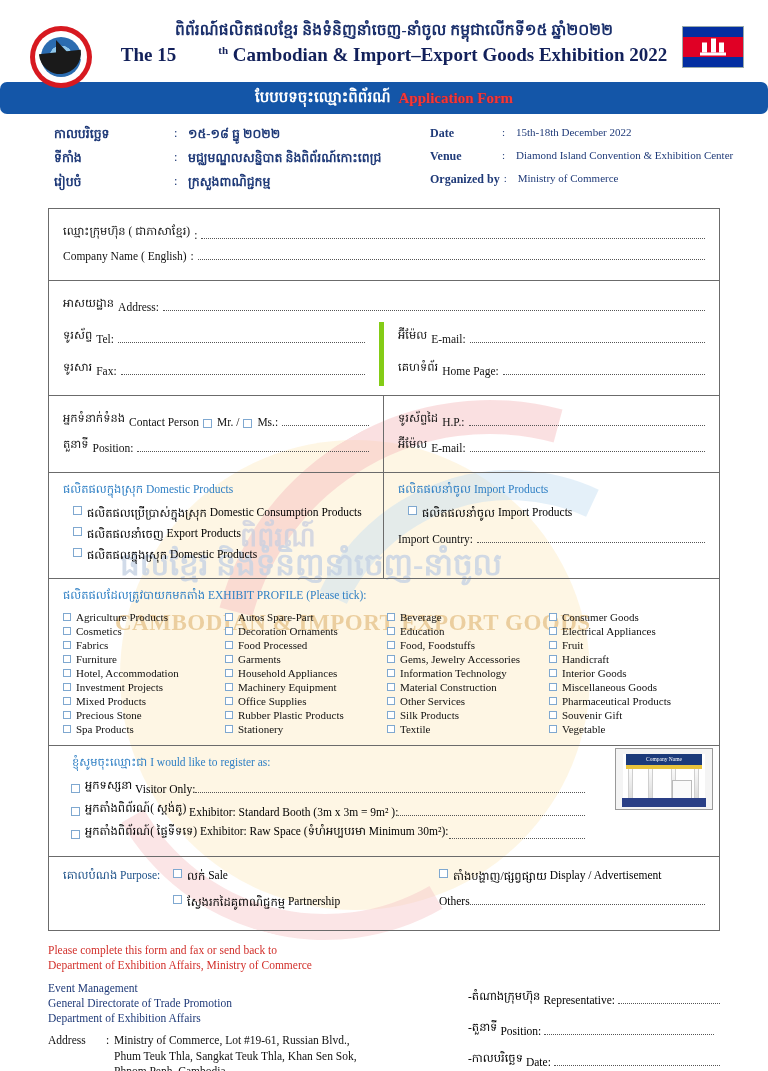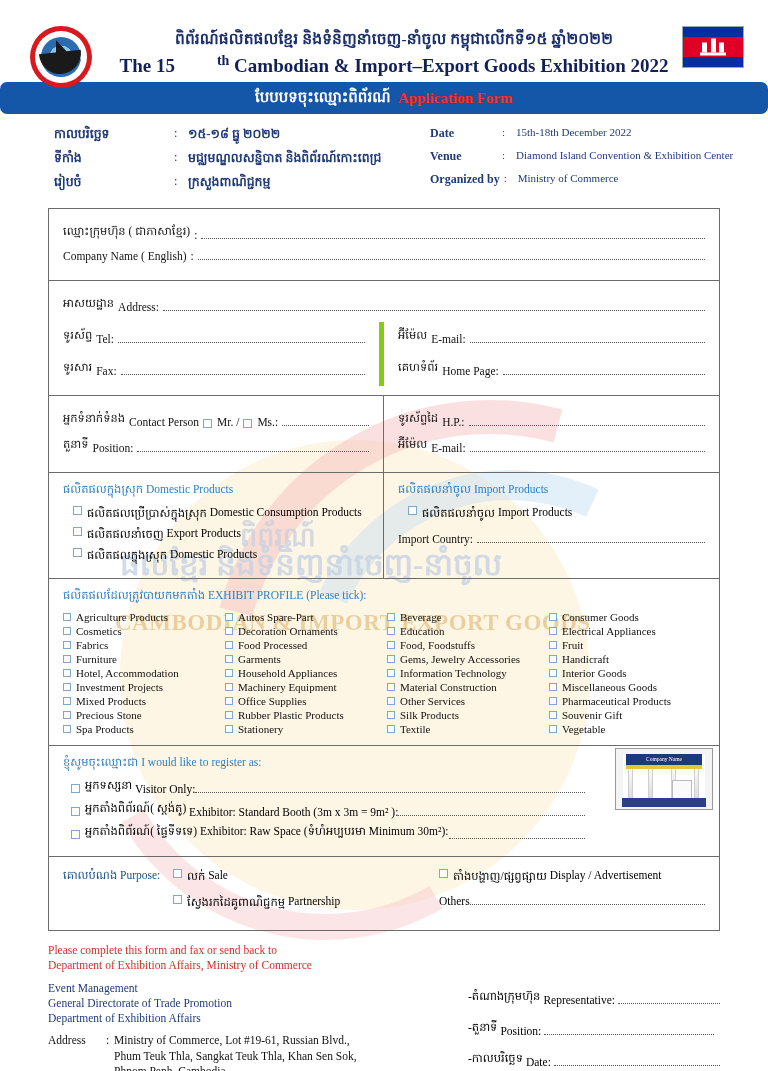--- a/index.html
+++ b/index.html
@@ -29,21 +29,21 @@
   .wm-text1 { position: absolute; left: 240px; top: 520px; font-size: 27px;
     color: #c9cfe0; font-weight: bold; white-space: nowrap; opacity:.75;}
   .wm-text2 { position: absolute; left: 120px; top: 545px; font-size: 31px;
     color: #c6d3e4; font-weight: bold; white-space: nowrap; opacity:.8;}
   .wm-text3 { position: absolute; left: 115px; top: 610px; font-size: 23px;
     color: #e8c893; font-weight: bold; letter-spacing: .5px; white-space: nowrap; opacity:.85;}
 
   .layer { position: relative; z-index: 2; }
 
   
-  .header { position: relative; height: 82px; padding: 9px 0 0 0; }
+  .header { position: relative; height: 82px; padding: 0 0 0 0; }
   .logo { position: absolute; left: 30px; top: 26px; width: 62px; height: 62px; }
   .logo .ring { position:absolute; inset:0; border-radius:50%; background:#d71920; }
   .logo .ring2{ position:absolute; inset:5px; border-radius:50%; background:#ffffff; }
   .logo .globe{ position:absolute; inset:11px; border-radius:50%; background:#2b6cb0;
      background-image:
         linear-gradient(transparent 46%, #cfe6f7 46%, #cfe6f7 54%, transparent 54%),
         radial-gradient(circle at 50% 50%, #8ec6ea 0 40%, #2b6cb0 41% 100%);}
   .logo .boat { position:absolute; left:10px; top:26px; width:42px; height:22px;
      background:#1a1a1a; border-radius: 0 0 22px 22px; transform: rotate(-6deg); }
   .logo .sail { position:absolute; left:26px; top:14px; width:0; height:0;
@@ -56,21 +56,21 @@
      width: 26px; height: 17px; }
   .flag .temple .t { position:absolute; bottom:3px; width:5px; background:#fff; }
   .flag .temple .t1{ left:2px; height:10px; } .flag .temple .t2{ left:10.5px; height:14px; }
   .flag .temple .t3{ left:19px; height:10px; }
   .flag .temple .base{ position:absolute; bottom:0; left:0; width:26px; height:3px; background:#fff; }
 
   .titles { text-align: center; padding-left: 40px; padding-right: 20px; }
   .title-kh { font-size: 15.5px; font-weight: bold; color: #1a2f6b; letter-spacing: .1px;
      padding-top: 20px; }
   .title-en { font-size: 19px; font-weight: bold; color: #12205a; margin-top: 1px; }
-  .title-en sup { font-size: 14px; margin-left: 42px; }
+  .title-en sup { font-size: 11px; margin-left: 42px; }
 
   
   .bluebar { height: 32px; background: #1456a8; display:flex; align-items:center;
      justify-content:center;border-radius:7px; }
   .bluebar .kh { color:#ffffff; font-weight:bold; font-size:15px; }
   .bluebar .en { color:#ef3b3b; font-weight:bold; font-size:15px; margin-left:8px;
      text-shadow: 0 0 1px #c00; }
 
   
   .eventinfo { display:flex; padding: 12px 0 10px 0; }
@@ -109,21 +109,21 @@
   .cbrow { display:flex; align-items:flex-start; font-size: 11.5px; margin: 4px 0 4px 10px; }
 
   
   .ep-head { font-size: 11.5px; color: #2e7fc4; margin-bottom: 5px; }
   .ep-grid { display: grid; grid-template-columns: repeat(4, 1fr); column-gap: 6px; row-gap: 0; }
   .ep-item { display:flex; align-items:center; font-size: 11px; height: 14px; color:#111; }
   .ep-item .cb { width: 8px; height: 8px; margin-right: 5px; }
 
   
   .reg { position: relative; }
-  .reg-head { font-size: 11.5px; color:#2e7fc4; margin-bottom: 6px; }
+  .reg-head { font-size: 11.5px; color:#2e7fc4; margin-bottom: 6px; margin-left: 9px; }
   .regline { display:flex; align-items:flex-end; font-size: 11.5px; margin: 5px 0 6px 8px;
      padding-right: 120px; }
   .regline .cb { margin-bottom: 2px; }
   .booth { position:absolute; right: 6px; top: 2px; width: 98px; height: 62px;
      border: 1px solid #999; background: #f4f4f4; overflow:hidden; }
   .booth .hall { position:absolute; left:7px; top:5px; right:7px; bottom:4px; background:#fff; }
   .booth .banner { position:absolute; left:10px; top:5px; right:10px; height:11px;
      background:#1b3a7a; color:#fff; font-size:5.5px; text-align:center; line-height:11px; }
   .booth .panel { position:absolute; top:16px; bottom:10px; width:5px; background:
      linear-gradient(#fdfdfd,#dcdcdc); border:1px solid #cfcfcf; }

